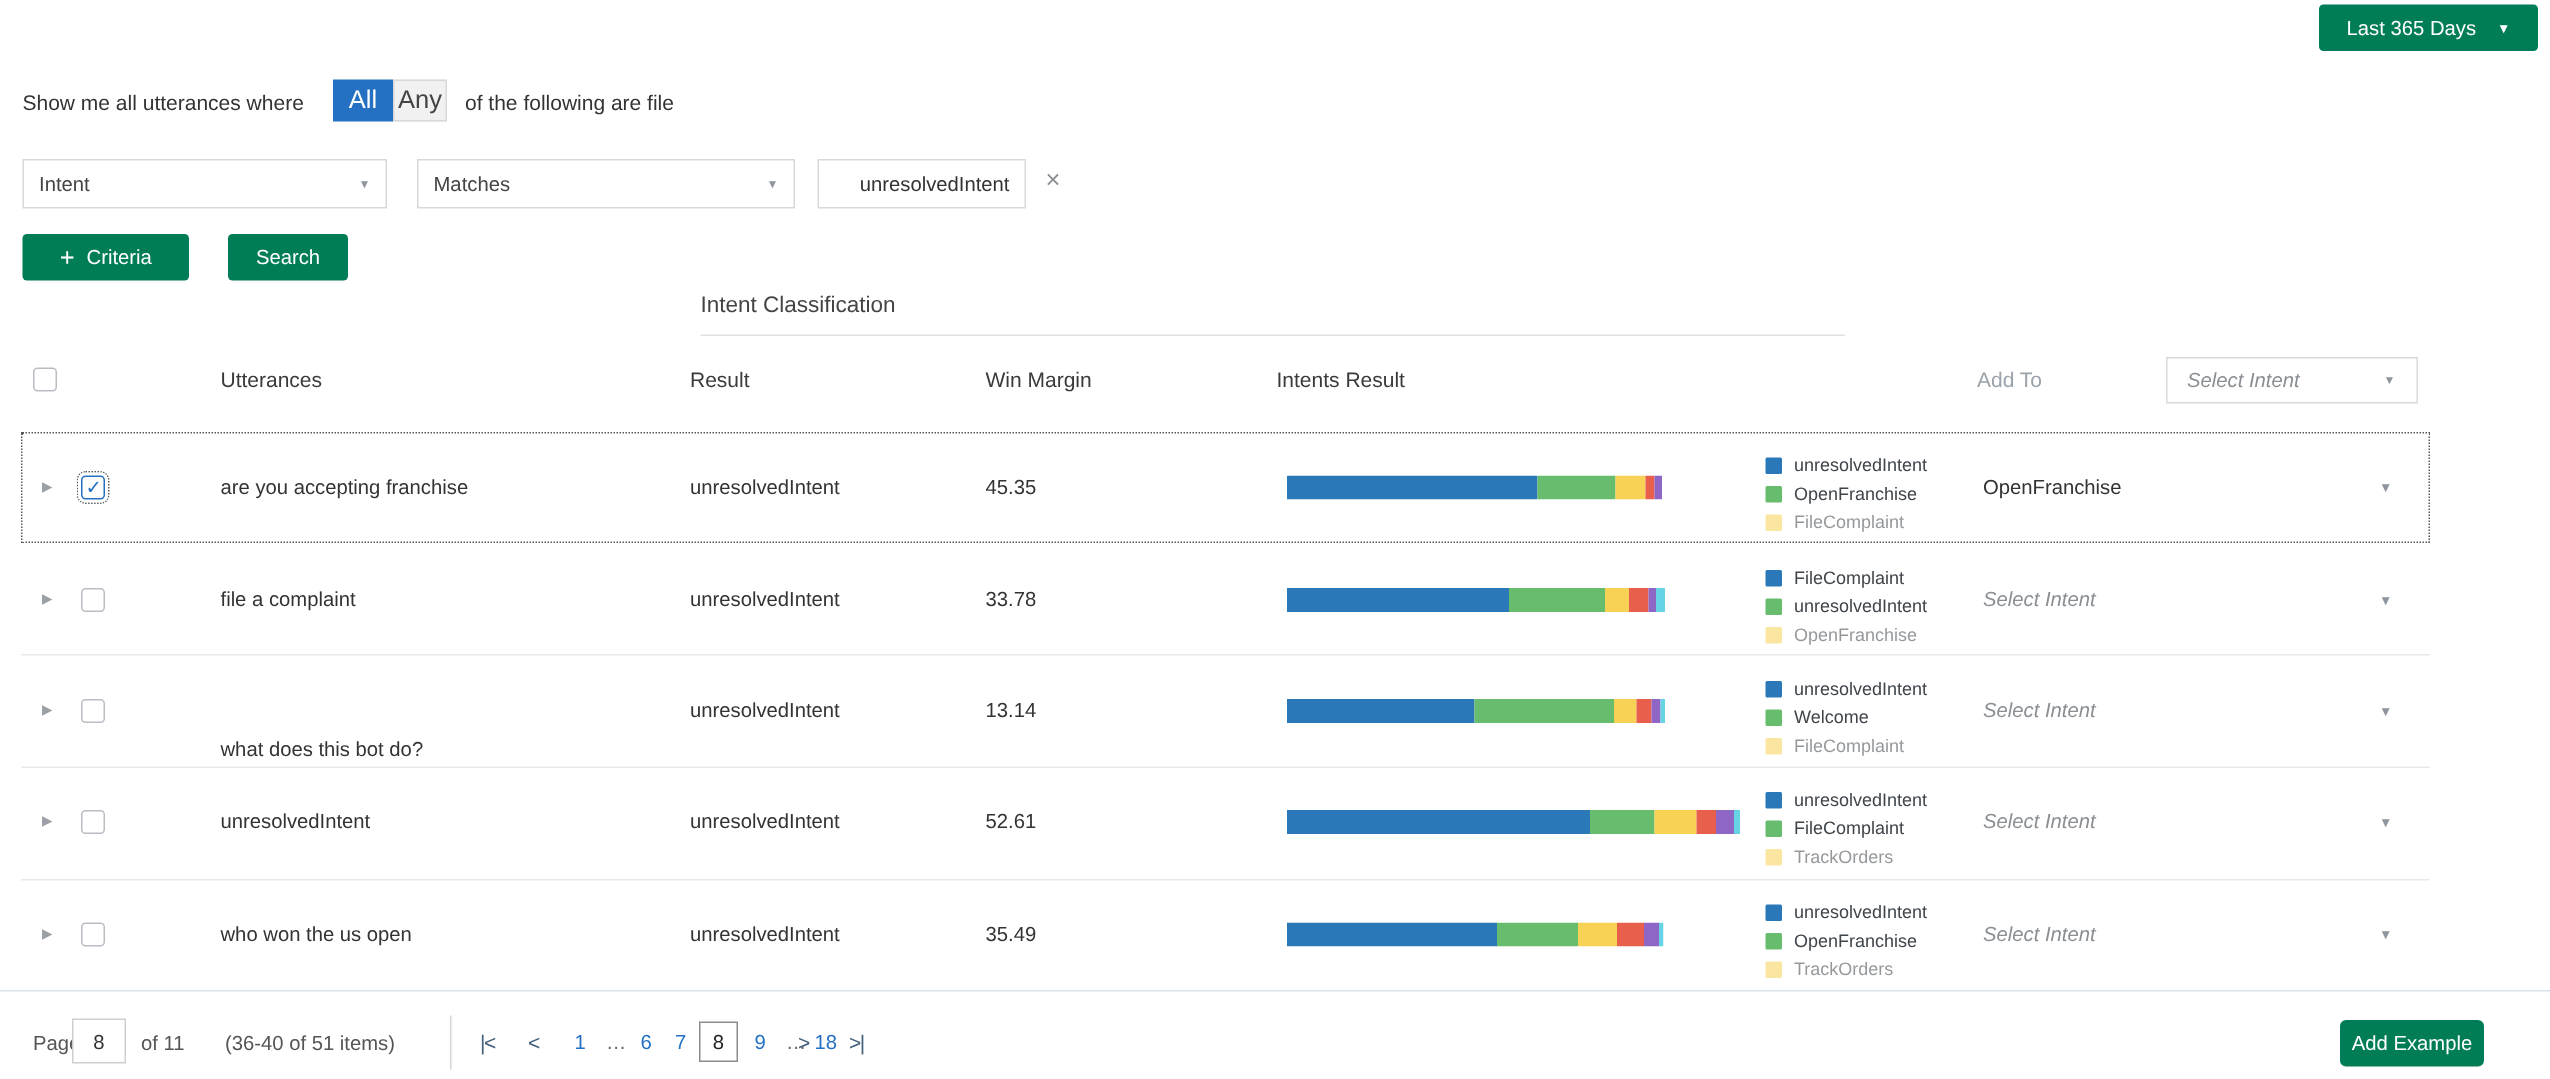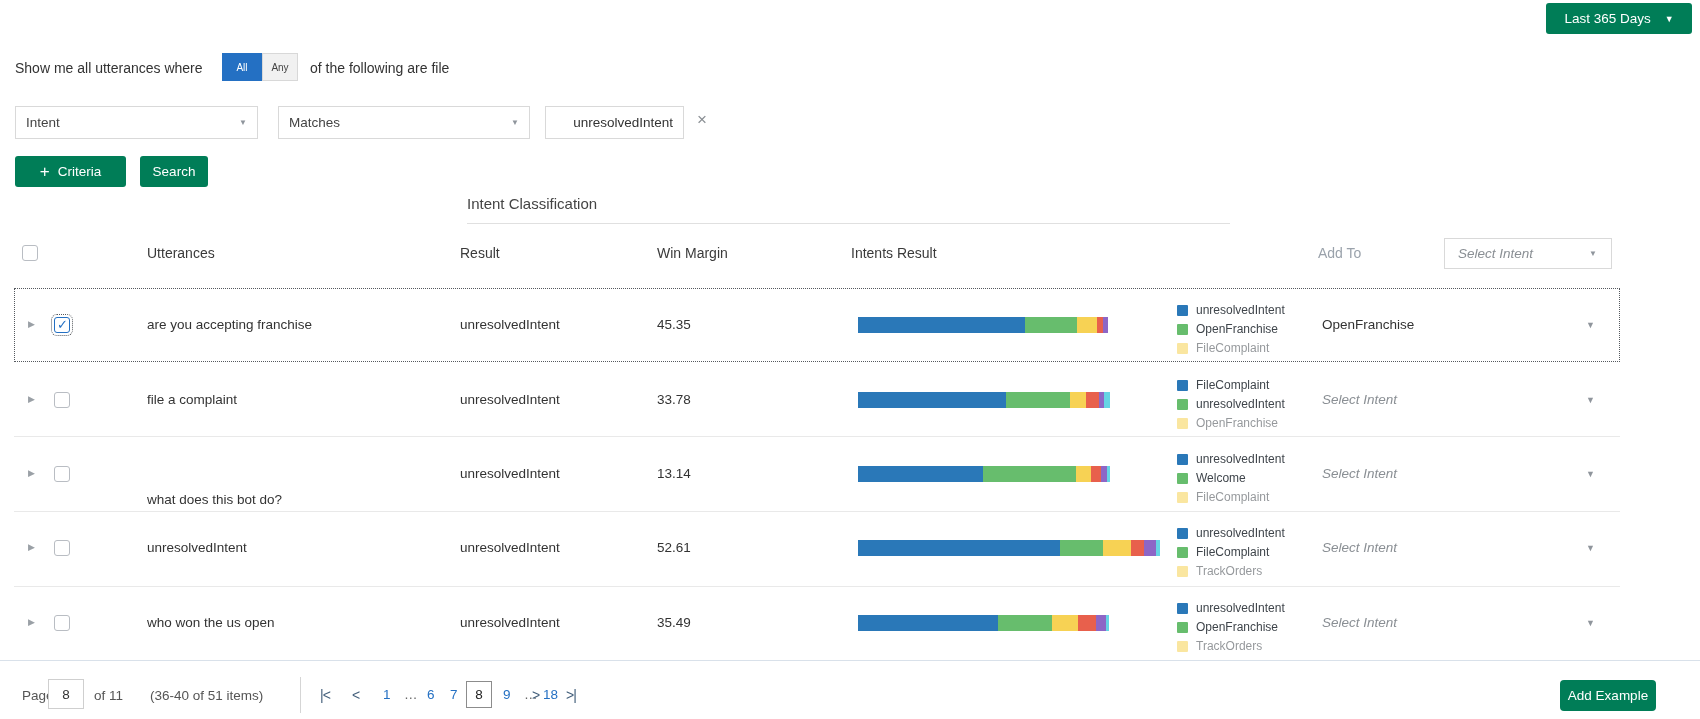--- a/index.html
+++ b/index.html
@@ -11,21 +11,21 @@
   .tab{position:absolute;top:13px;font-size:13.5px;color:#2470c3;cursor:pointer;white-space:nowrap;}
   .tab.active{color:#2470c3;}
   .tab-underline{position:absolute;top:37px;height:3px;background:#2470c3;}
   .date-btn{position:absolute;right:8px;top:3px;width:146px;height:31px;background:#007d57;border-radius:3px;
             color:#fff;font-size:13.5px;display:flex;align-items:center;justify-content:center;gap:14px;cursor:pointer;}
   .date-btn .caret{font-size:9px;color:#fff;}
 
   
   .sentence{position:absolute;font-size:14px;color:#333;}
   .toggle{position:absolute;top:53px;height:28px;display:flex;}
-  .tg{height:28px;display:flex;align-items:center;justify-content:center;font-size:10px;cursor:pointer;box-sizing:border-box;}
+  .tg{height:28px;display:flex;align-items:center;justify-content:center;font-size:17px;cursor:pointer;box-sizing:border-box;}
   .tg.on{background:#2470c3;color:#fff;}
   .tg.off{background:#f1f1f1;color:#444;border:1px solid #d8d8d8;}
 
   
   .select{position:absolute;top:106px;height:33px;border:1px solid #d9d9d9;background:#fff;box-sizing:border-box;
           display:flex;align-items:center;font-size:13.5px;color:#444;cursor:pointer;}
   .select .lbl{margin-left:10px;}
   .select .caret,.mini-caret{color:#8f959c;font-size:8px;}
   .select .caret{position:absolute;right:10px;}
   .value-input{position:absolute;top:106px;height:33px;border:1px solid #d9d9d9;box-sizing:border-box;font-size:13.5px;
@@ -111,21 +111,21 @@
   </div>
   <div class="value-input" style="left:545px;width:139px">
     <span>unresolvedIntent</span>
   </div>
   <span class="x-icon" style="left:697px">×</span>
 
   <div class="green-btn" style="left:15px;top:156px;width:111px;height:31px">
     <span class="plus">+</span>
     <span>Criteria</span>
   </div>
-  <div class="green-btn" style="left:140px;top:156px;width:68px;height:31px">
+  <div class="green-btn" style="left:152px;top:156px;width:80px;height:31px">
     <span>Search</span>
   </div>
 
   <div class="section-title">Intent Classification</div>
   <div class="section-rule"></div>
 
   <div class="cb" style="left:22px;top:245px;position:absolute"></div>
   <span class="th" style="left:147px">Utterances</span>
   <span class="th" style="left:460px">Result</span>
   <span class="th" style="left:657px">Win Margin</span>

